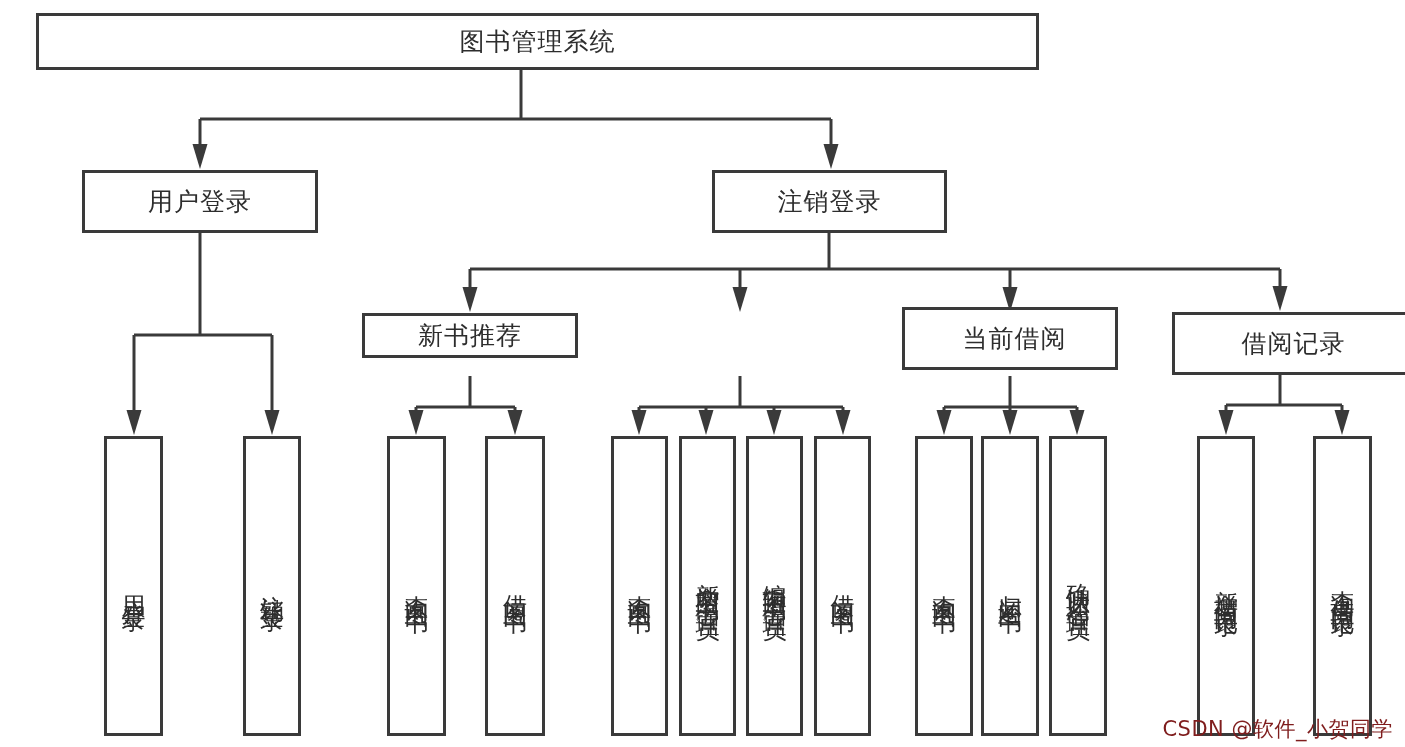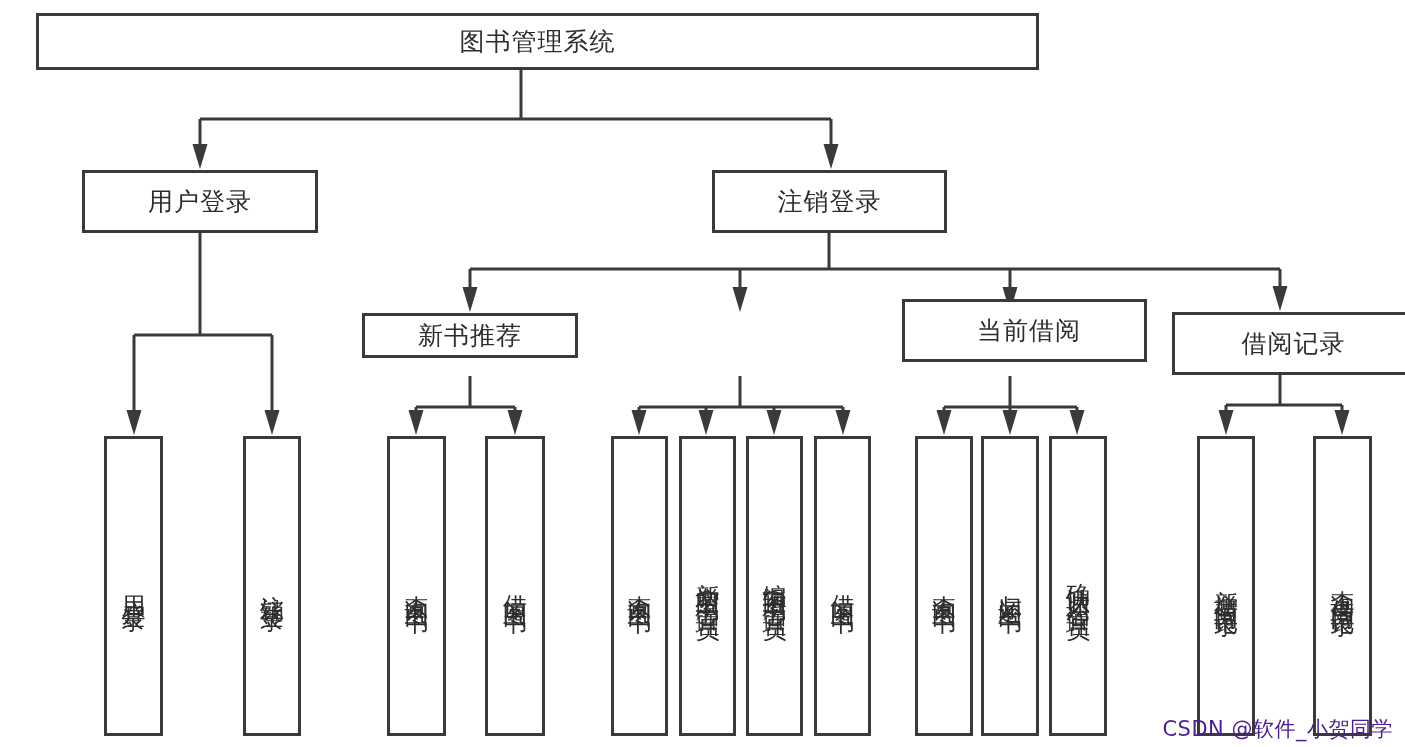--- a/index.html
+++ b/index.html
@@ -112,21 +112,21 @@
     </div>
     <div class="node h" style="left: 82px; top: 170px; width: 236px; height: 63px;">
       <span class="label">用户登录</span>
     </div>
     <div class="node h" style="left: 712px; top: 170px; width: 235px; height: 63px;">
       <span class="label">注销登录</span>
     </div>
     <div class="node h" style="left: 362px; top: 313px; width: 216px; height: 45px;">
       <span class="label">新书推荐</span>
     </div>
-    <div class="node h" style="left: 902px; top: 299px; width: 245px; height: 63px; padding-left: 9px;">
+    <div class="node h" style="left: 902px; top: 307px; width: 216px; height: 63px; padding-left: 9px;">
       <span class="label">当前借阅</span>
     </div>
     <div class="node h" style="left: 1172px; top: 312px; width: 243px; height: 63px;">
       <span class="label">借阅记录</span>
     </div>
     <div class="node v" style="left: 104px; top: 436px; width: 59px; height: 300px;">
       <span class="label">用户登录</span>
     </div>
     <div class="node v" style="left: 243px; top: 436px; width: 58px; height: 300px;">
       <span class="label">注销登录</span>
@@ -157,14 +157,14 @@
     </div>
     <div class="node v" style="left: 1049px; top: 436px; width: 58px; height: 300px;">
       <span class="label">确认归还（管理员）</span>
     </div>
     <div class="node v" style="left: 1197px; top: 436px; width: 58px; height: 300px;">
       <span class="label">新增借阅记录</span>
     </div>
     <div class="node v" style="left: 1313px; top: 436px; width: 59px; height: 300px;">
       <span class="label">查询借阅记录</span>
     </div>
-    <div class="watermark" style="color: #4c1d95;">CSDN @软件_小贺同学</div>
+    <div class="watermark" style="color: #7f1d1d;">CSDN @软件_小贺同学</div>
 </div>
 
 </body></html>

